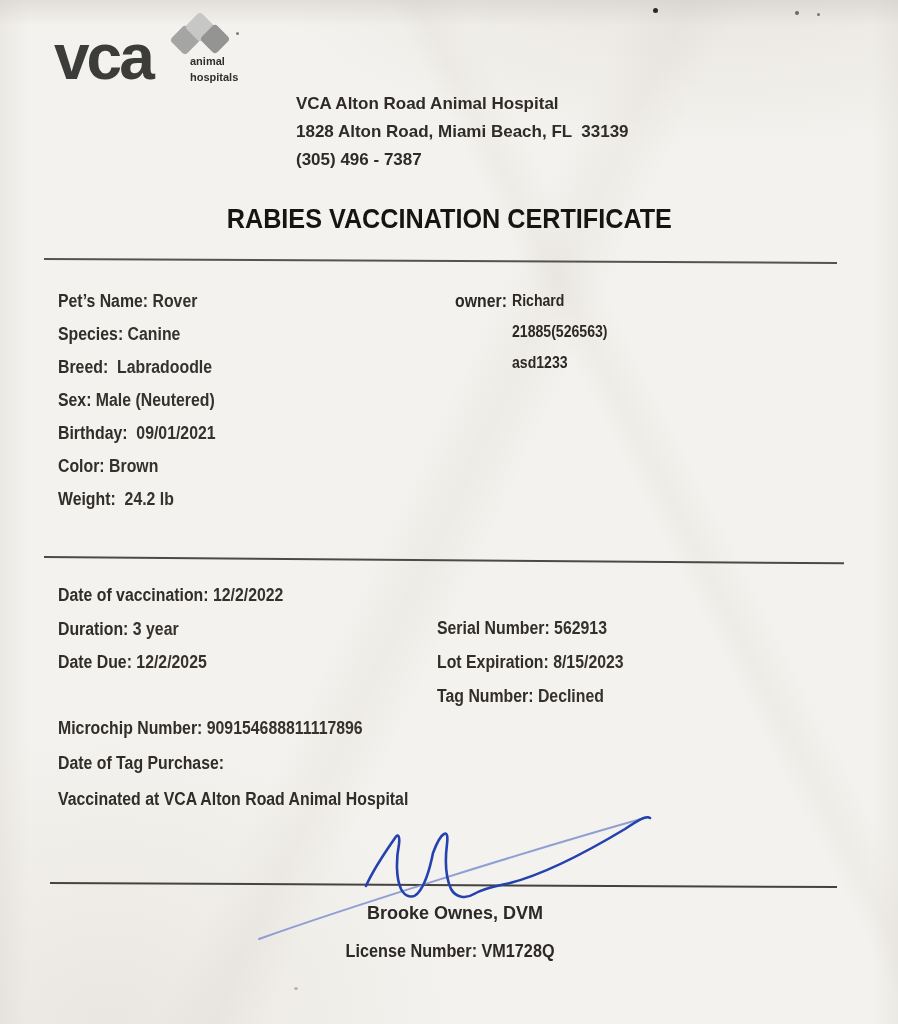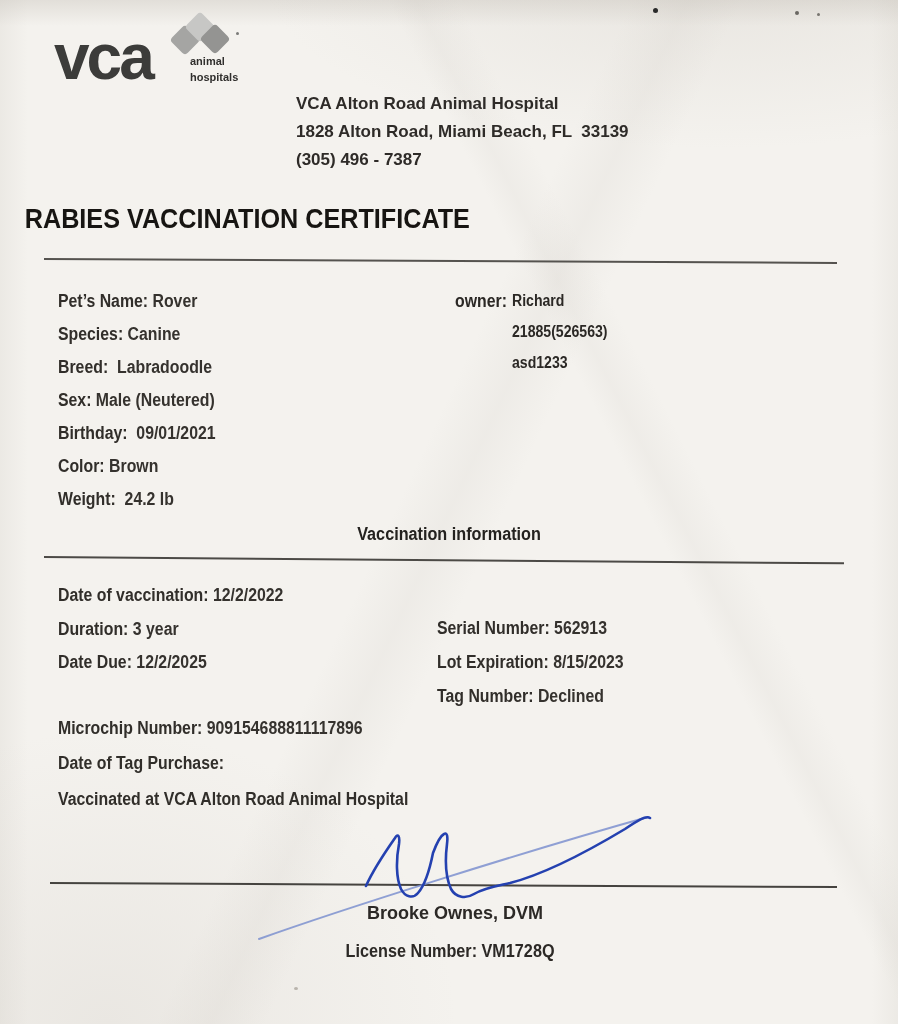--- a/index.html
+++ b/index.html
@@ -34,21 +34,21 @@
   .d-top{left:17px;top:2px;background:#c7c7c5;}
   .d-right{left:32px;top:14px;background:#949492;}
   .tm-dot{left:236px;top:32px;width:3px;height:3px;border-radius:50%;background:#7a7a78;}
   .tagline{left:190px;top:53px;font-size:11px;font-weight:700;line-height:16px;color:#302f2d;}
 
   
   .address{left:296px;top:90px;font-size:17px;font-weight:600;line-height:28px;color:#2e2b28;}
   .address div{white-space:pre;}
 
   
-  .title-wrap{left:0;top:203px;width:898px;text-align:left;}
+  .title-wrap{left:0;top:203px;width:898px;text-align:center;}
   .title{font-size:28px;font-weight:700;color:#171512;}
 
   .rule{height:2px;background:#55534f;transform-origin:0 50%;}
   .rule-1{left:44px;top:258px;width:793px;transform:rotate(.28deg);}
   .rule-2{left:44px;top:556px;width:800px;transform:rotate(.45deg);background:#4c4a46;}
   .rule-3{left:50px;top:882px;width:787px;transform:rotate(.30deg);background:#45433f;}
 
   .field{font-size:18px;font-weight:700;color:#312e2a;white-space:pre;}
   .field .val{font-weight:700;color:#35322e;}
   .pet-col .field{position:absolute;left:58px;}
@@ -107,23 +107,20 @@
     <div class="field" style="top:423px"><span class="cond"><span>Birthday:  </span><span class="val">09/01/2021</span></span></div>
     <div class="field" style="top:456px"><span class="cond"><span>Color: </span><span class="val">Brown</span></span></div>
     <div class="field" style="top:489px"><span class="cond"><span>Weight:  </span><span class="val">24.2 lb</span></span></div>
   </div>
 
   <div class="abs owner-label"><span class="cond">owner:</span></div>
   <div class="owner-line" style="top:292px"><span class="cond">Richard</span></div>
   <div class="owner-line" style="top:323px"><span class="cond">21885(526563)</span></div>
   <div class="owner-line" style="top:354px"><span class="cond">asd1233</span></div>
 
-  <div class="abs vacc-head-wrap">
-    <span class="vacc-head cond-c">Vaccination information</span>
-  </div>
   <div class="abs rule rule-2"></div>
 
   <div class="abs field" style="left:58px;top:585px"><span class="cond"><span>Date of vaccination: </span><span class="val">12/2/2022</span></span></div>
   <div class="abs field" style="left:58px;top:619px"><span class="cond"><span>Duration: </span><span class="val">3 year</span></span></div>
   <div class="abs field" style="left:58px;top:652px"><span class="cond"><span>Date Due: </span><span class="val">12/2/2025</span></span></div>
 
   <div class="abs field" style="left:437px;top:618px"><span class="cond"><span>Serial Number: </span><span class="val">562913</span></span></div>
   <div class="abs field" style="left:437px;top:652px"><span class="cond"><span>Lot Expiration: </span><span class="val">8/15/2023</span></span></div>
   <div class="abs field" style="left:437px;top:686px"><span class="cond"><span>Tag Number: </span><span class="val">Declined</span></span></div>
 

